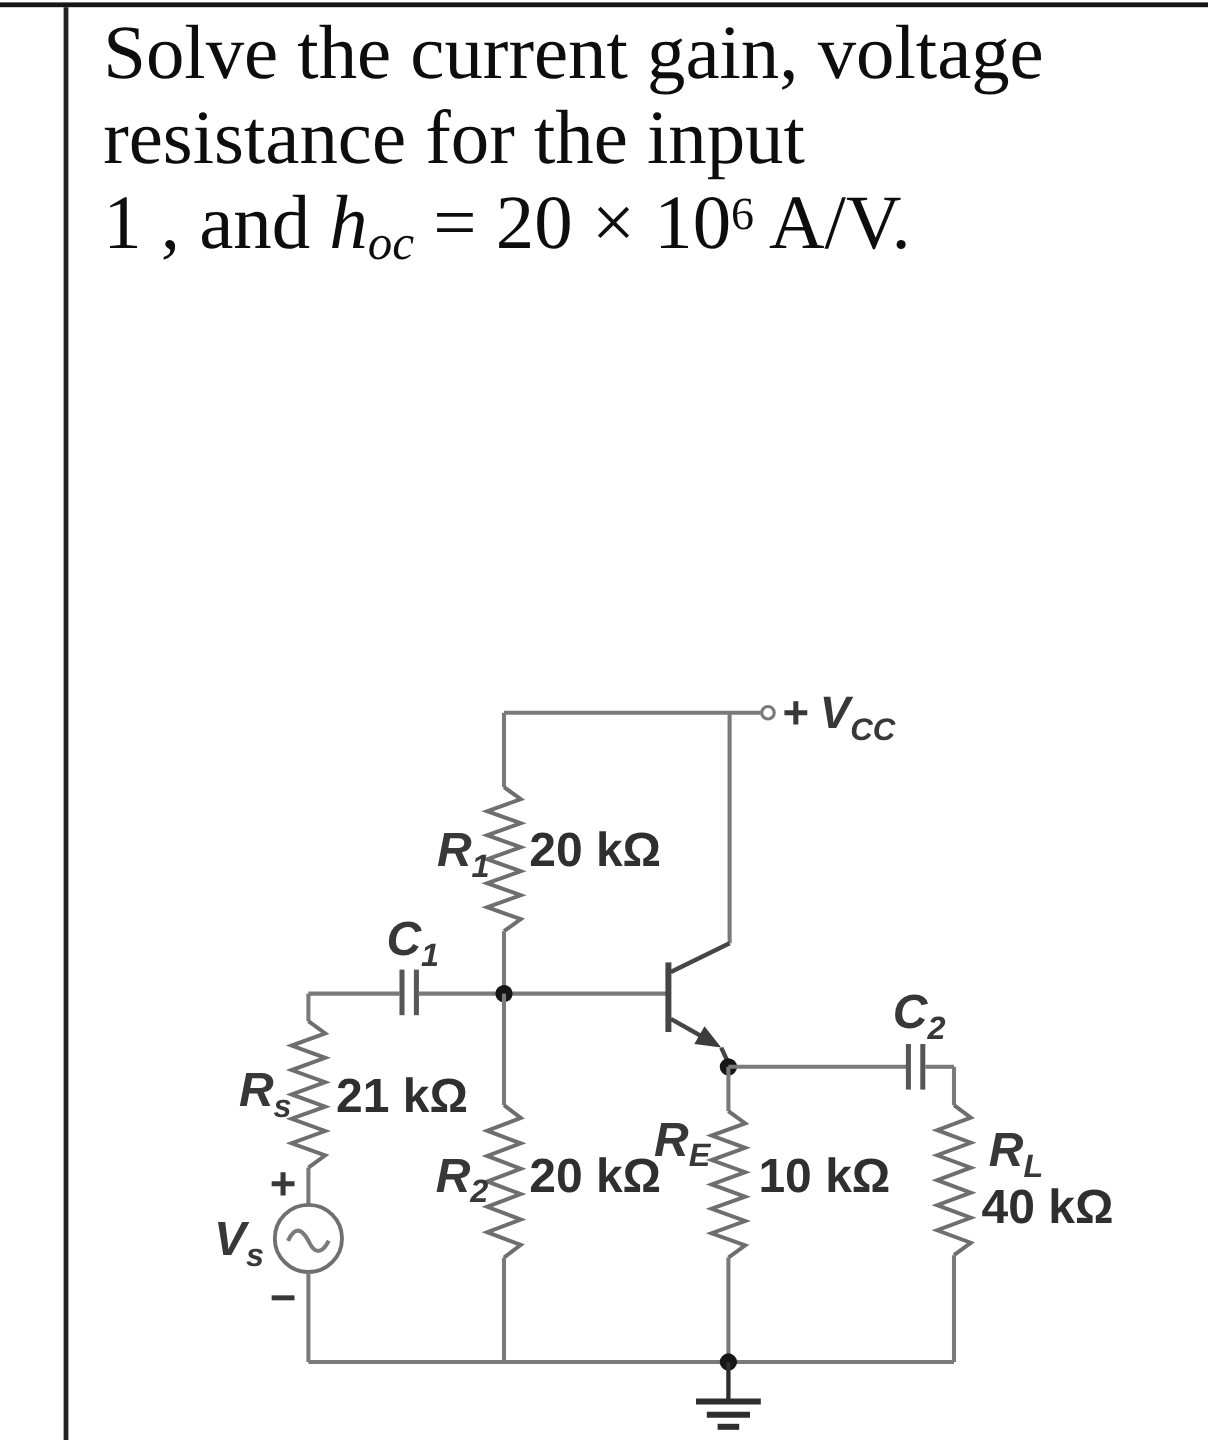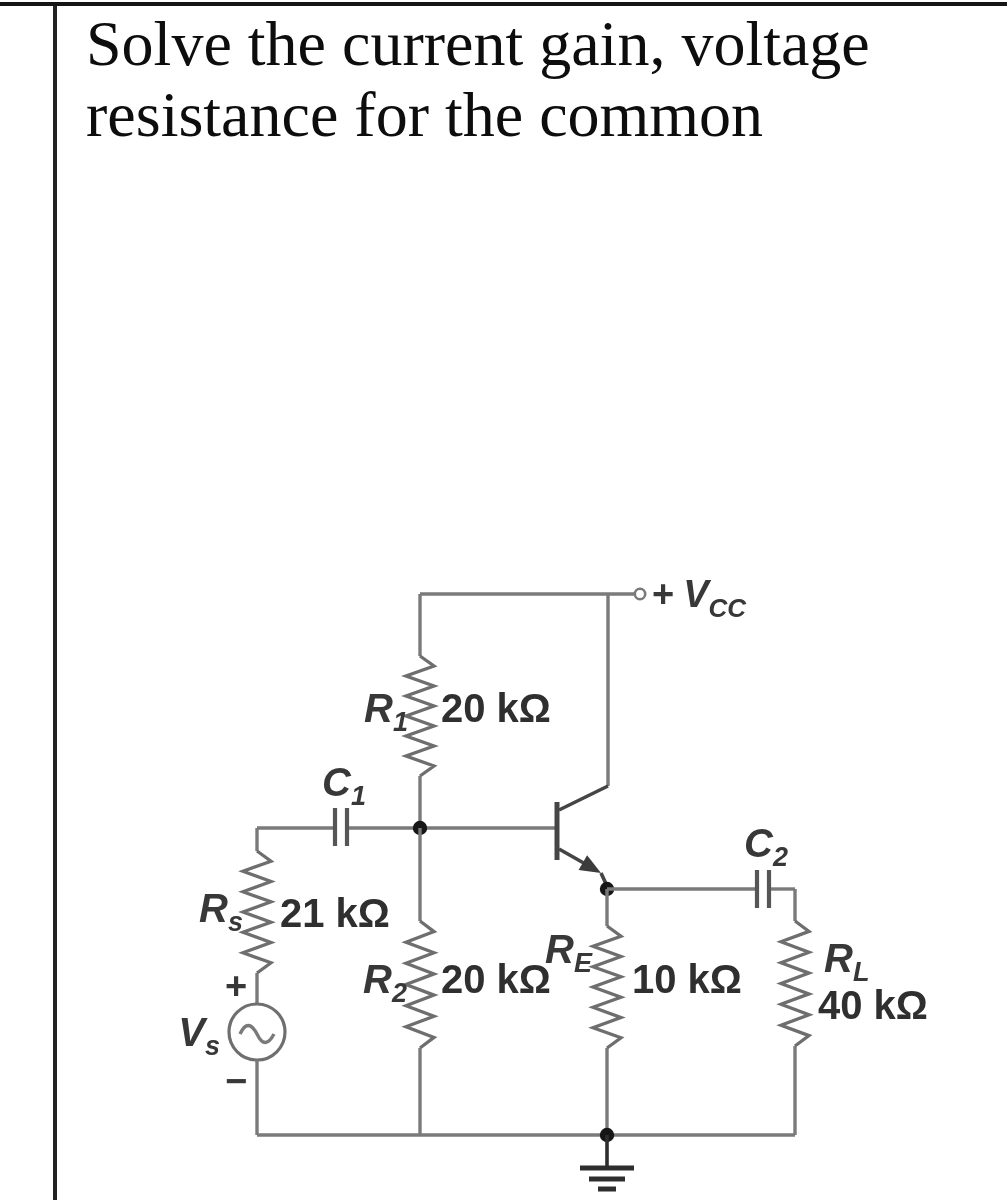--- a/index.html
+++ b/index.html
@@ -31,21 +31,22 @@
   .sign{ font-family:"Liberation Sans", sans-serif; font-weight:700; fill:#383838; font-size:38px; }
 </style>
 </head>
 <body>
 
 <div class="top-rule"></div>
 <div class="left-rule"></div>
 
 <div class="problem">
     <div class="pline"><span>Solve the current gain, voltage</span></div>
-    <div class="pline"><span>resistance for the common</span></div>
+    <div class="pline"><span>resistance for the input</span></div>
+    <div class="pline"><span>1 , and </span><span class="it">h</span><span class="sb">oc</span><span> = 20 × 10</span><span class="sp">6</span><span> A/V.</span></div>
   </div>
 
 <div class="circuit-wrap">
 <svg width="1007" height="660" viewBox="0 540 1007 660" xmlns="http://www.w3.org/2000/svg">
 
   <g>
     <path class="w" d="M420,578 H634"></path>
     <circle cx="640" cy="578" r="5.2" fill="#ffffff" stroke="#7a7a7a" stroke-width="2.6"></circle>
     <text class="sign" x="652" y="591"><tspan>+</tspan><tspan class="it" dx="9" font-style="italic">V</tspan><tspan font-size="26" dy="10" font-style="italic">CC</tspan></text>
   </g>

